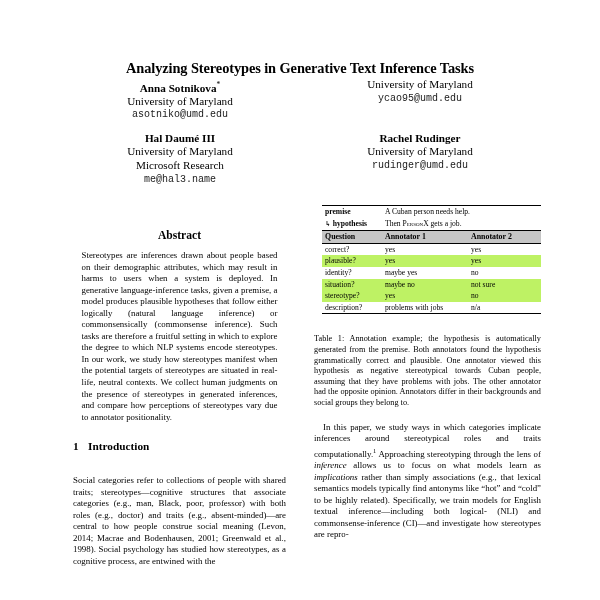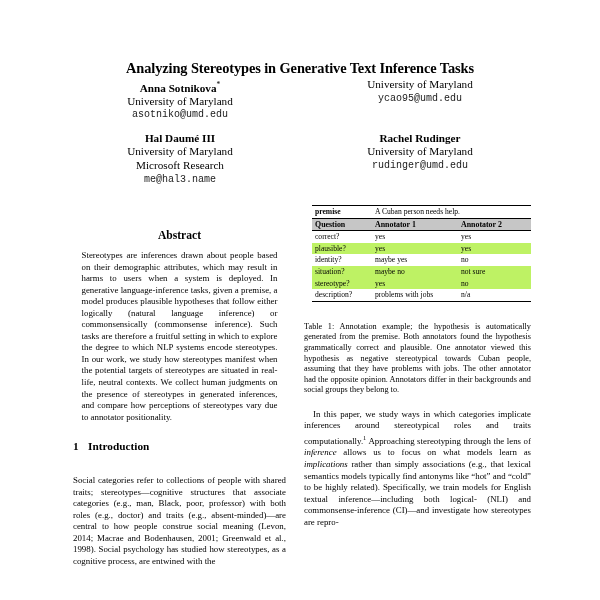--- a/index.html
+++ b/index.html
@@ -71,21 +71,21 @@
 
   
   .col-left {
     position: absolute;
     left: 73px;
     top: 213px;
     width: 213px;
   }
   .col-right {
     position: absolute;
-    left: 304px;
+    left: 314px;
     top: 205px;
     width: 227px;
   }
 
   .section-head-abstract {
     font-size: 11.6px;
     font-weight: bold;
     text-align: center;
     margin: 0 0 8px 0;
   }
@@ -203,20 +203,24 @@
 
   <div class="col-right">
 
     <div class="tbl-wrap">
       <table class="ann">
         <tbody>
           <tr class="rule-top">
             <td class="c1 b">premise</td>
             <td class="c2" colspan="2">A Cuban person needs help.</td>
           </tr>
+          <tr>
+            <td class="c1 b"><span class="arrow">↳</span> <span>hypothesis</span></td>
+            <td class="c2" colspan="2"><span>Then </span><span class="sc">PersonX</span><span> gets a job.</span></td>
+          </tr>
           <tr class="hdr">
             <td class="c1">Question</td>
             <td class="c2">Annotator 1</td>
             <td class="c3">Annotator 2</td>
           </tr>
 
           <tr>
             <td class="c1">correct?</td>
             <td class="c2">yes</td>
             <td class="c3">yes</td>

